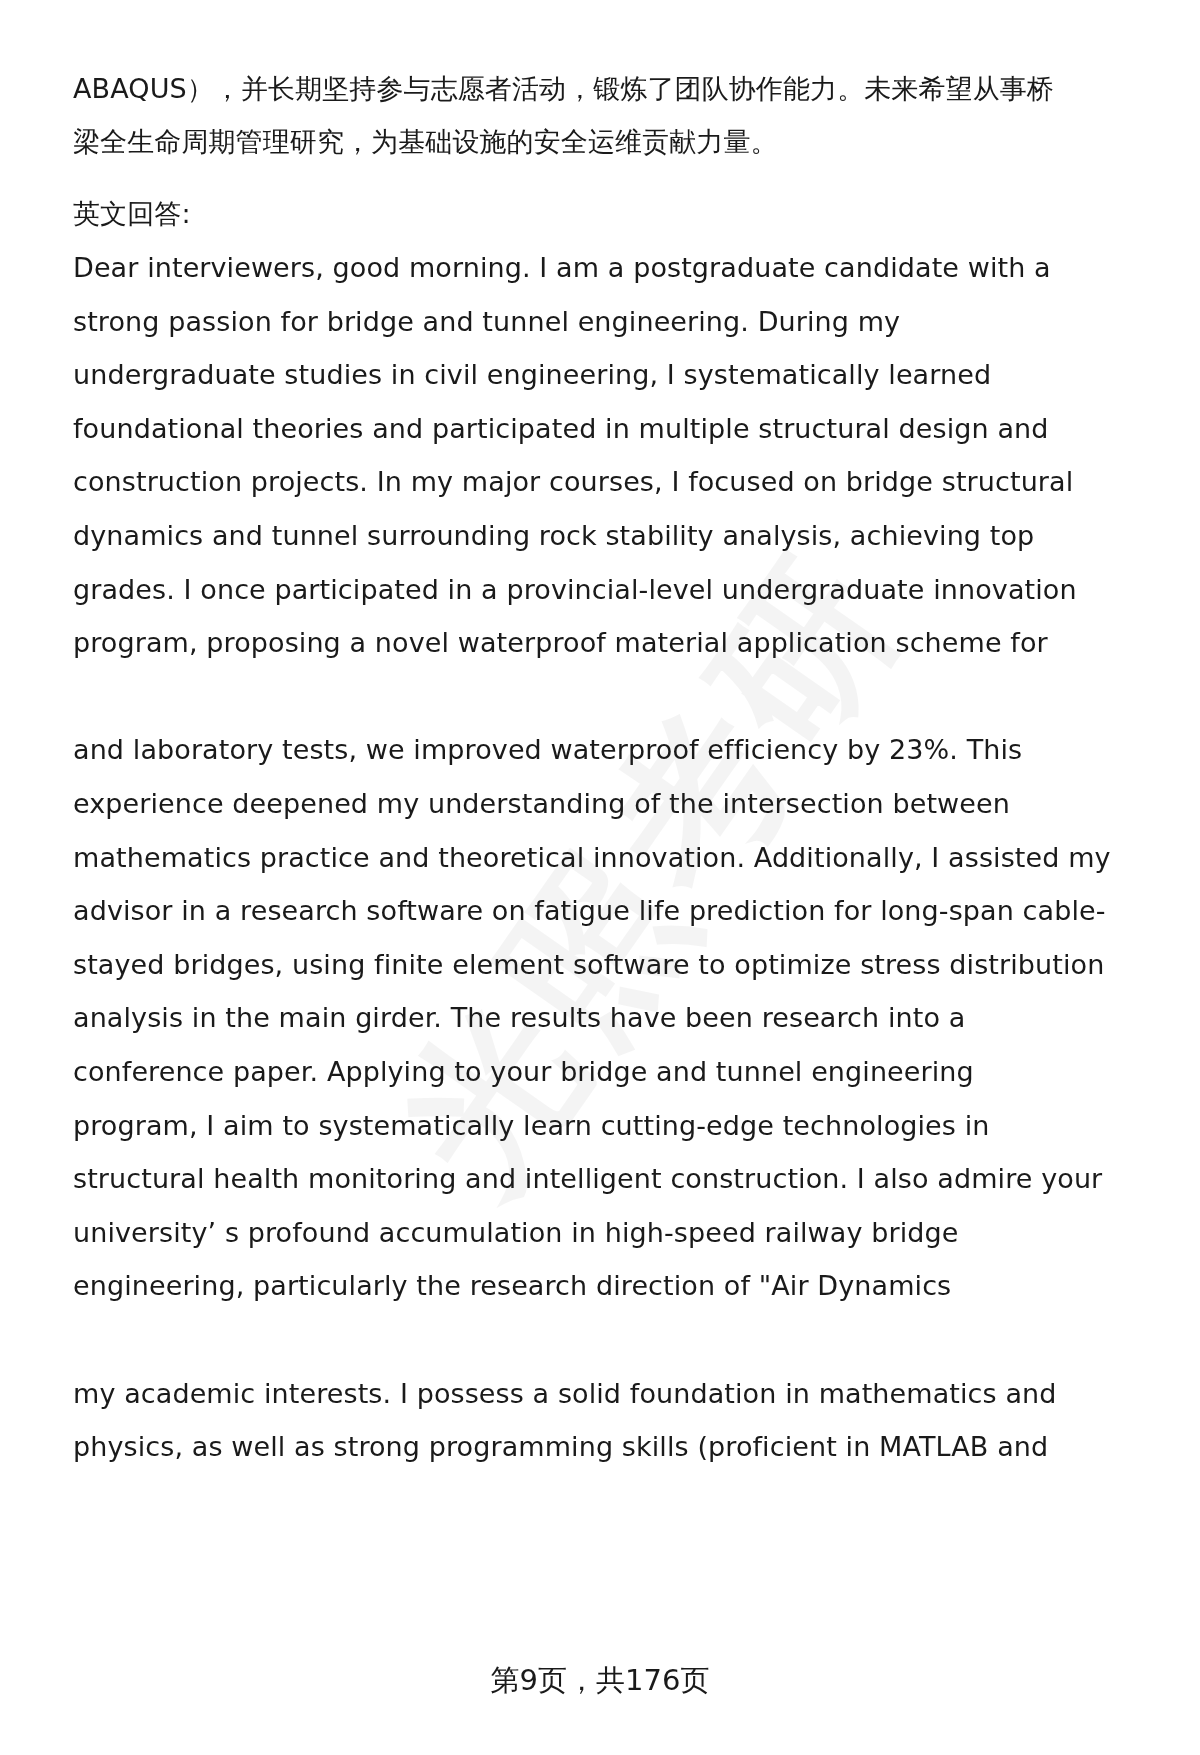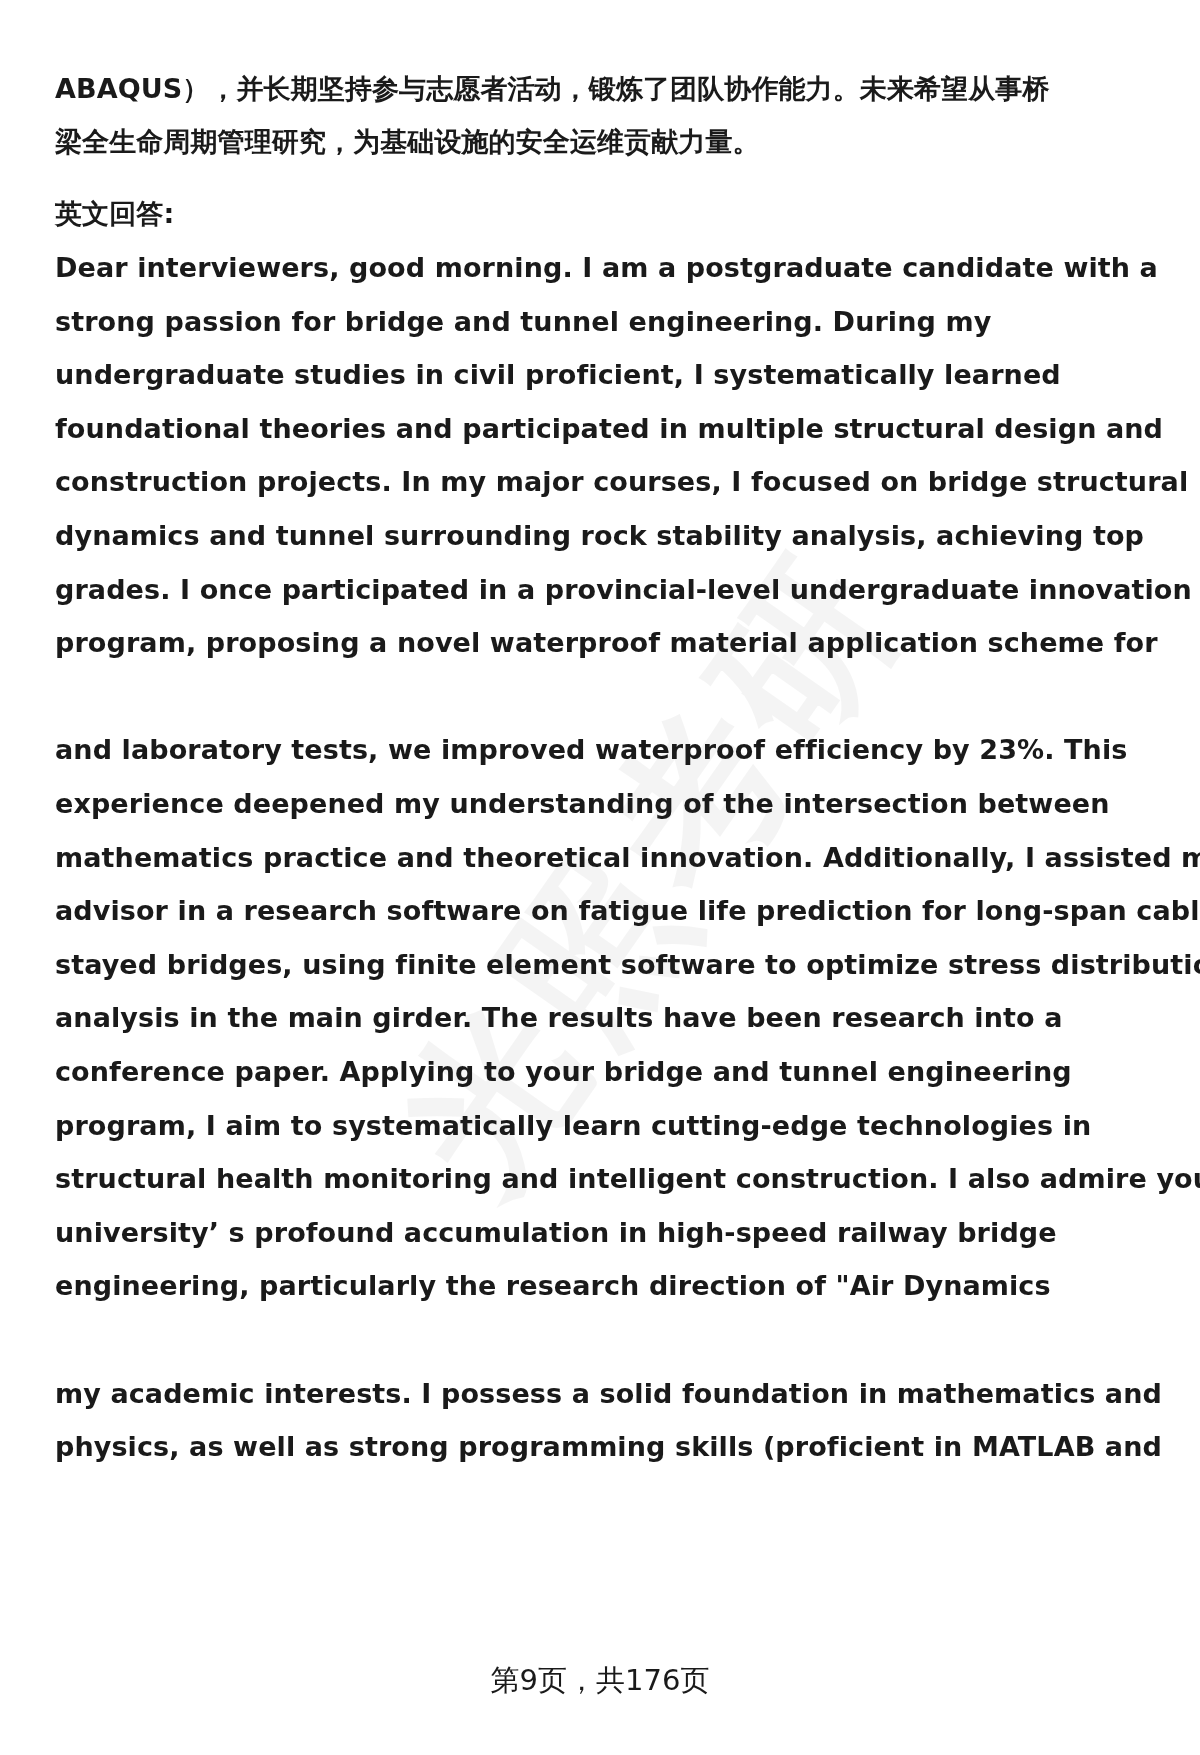--- a/index.html
+++ b/index.html
@@ -3,39 +3,39 @@
 <meta charset="utf-8">
 <style>
   html, body { margin: 0; padding: 0; background: #ffffff; }
   body { width: 1200px; height: 1755px; position: relative; overflow: hidden;
          font-family: "DejaVu Sans", "Liberation Sans", sans-serif; color: #1a1a1a; }
   .page { position: absolute; left: 0; top: 0; width: 1200px; height: 1755px; }
   .watermark { position: absolute; left: 200px; top: 520px; width: 900px; height: 700px;
                transform: rotate(-55deg); transform-origin: center; pointer-events: none;
                font-size: 170px; font-weight: bold; color: rgba(0,0,0,0.045);
                white-space: nowrap; letter-spacing: 10px; line-height: 700px; text-align: center; }
-  .line { position: absolute; left: 55px; font-size: 27px; line-height: 36px; white-space: nowrap; letter-spacing: 0.1px; font-weight: bold; }
+  .line { position: absolute; left: 73px; font-size: 27px; line-height: 36px; white-space: nowrap; letter-spacing: 0.1px; }
   .cn { font-size: 27px; }
   .footer { position: absolute; left: 0; width: 1200px; top: 1660px; text-align: center;
             font-size: 29px; line-height: 40px; }
 </style>
 </head>
 <body>
 
 <div class="page">
   <div class="watermark">光照考研</div>
 
   <div class="line cn" style="top:71px">ABAQUS），并长期坚持参与志愿者活动，锻炼了团队协作能力。未来希望从事桥</div>
   <div class="line cn" style="top:124px">梁全生命周期管理研究，为基础设施的安全运维贡献力量。</div>
 
   <div class="line cn" style="top:196px">英文回答:</div>
 
   <div class="line" style="top:250px">Dear interviewers, good morning. I am a postgraduate candidate with a</div>
   <div class="line" style="top:304px">strong passion for bridge and tunnel engineering. During my</div>
-  <div class="line" style="top:357px">undergraduate studies in civil proficient, I systematically learned</div>
+  <div class="line" style="top:357px">undergraduate studies in civil engineering, I systematically learned</div>
   <div class="line" style="top:411px">foundational theories and participated in multiple structural design and</div>
   <div class="line" style="top:464px">construction projects. In my major courses, I focused on bridge structural</div>
   <div class="line" style="top:518px">dynamics and tunnel surrounding rock stability analysis, achieving top</div>
   <div class="line" style="top:625px">program, proposing a novel waterproof material application scheme for</div>
   <div class="line" style="top:572px">grades. I once participated in a provincial-level undergraduate innovation</div>
   <div class="line" style="top:732px">and laboratory tests, we improved waterproof efficiency by 23%. This</div>
   <div class="line" style="top:786px">experience deepened my understanding of the intersection between</div>
   <div class="line" style="top:840px">mathematics practice and theoretical innovation. Additionally, I assisted my</div>
   <div class="line" style="top:893px">advisor in a research software on fatigue life prediction for long-span cable-</div>
   <div class="line" style="top:947px">stayed bridges, using finite element software to optimize stress distribution</div>

